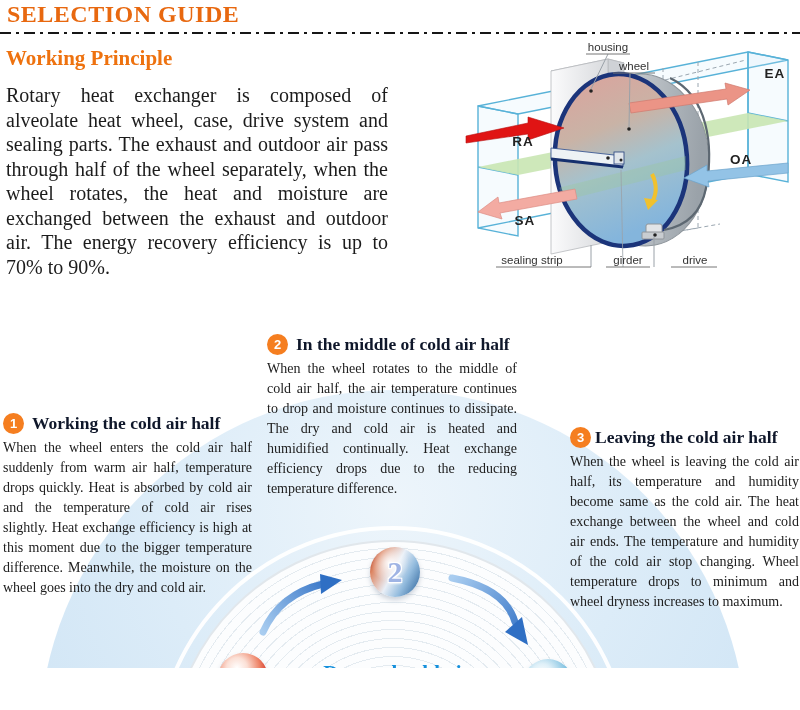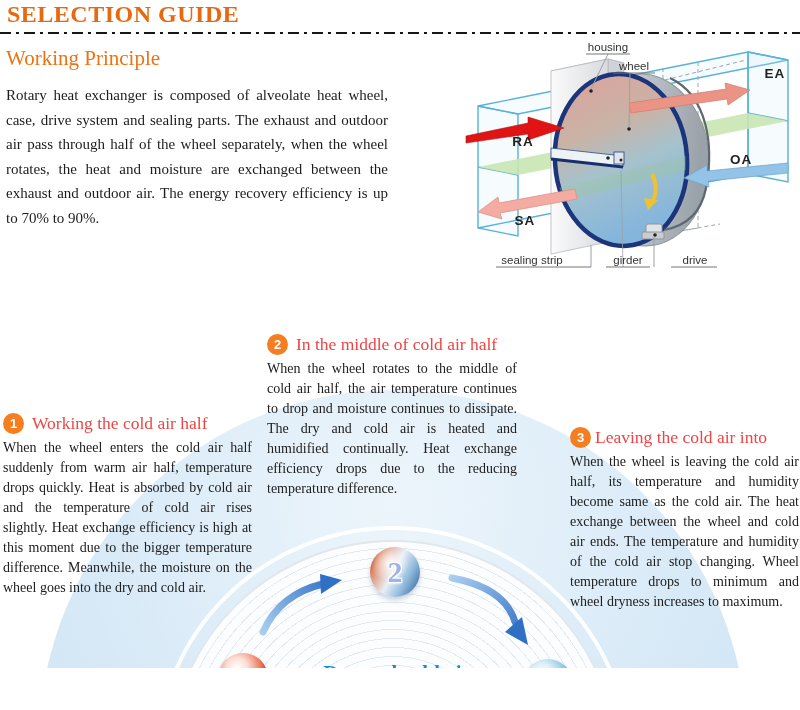--- a/index.html
+++ b/index.html
@@ -5,22 +5,22 @@
   html,body{margin:0;padding:0;background:#fff;}
   .canvas{position:relative;width:800px;height:668px;background:#fff;overflow:hidden;
           font-family:"Liberation Serif",serif;color:#1f1f1f;}
   
   .page-title{position:absolute;left:7px;top:1px;font-size:24px;font-weight:bold;
               letter-spacing:.5px;color:#e8680f;margin:0;}
   .rule{position:absolute;left:0;top:32px;width:800px;height:2px;
         background:repeating-linear-gradient(90deg,#161616 0 11px,transparent 11px 16px,#161616 16px 19px,transparent 19px 24px);}
   
   .wp{position:absolute;left:6px;top:46px;width:382px;}
-  .wp h2{margin:0 0 12px 0;font-size:21px;font-weight:normal;color:#ee720f;}
-  .wp p{margin:0;font-size:15px;line-height:24.5px;text-align:justify;color:#1c1c1c;}
+  .wp h2{margin:0 0 12px 0;font-size:21px;font-weight:bold;color:#ee720f;}
+  .wp p{margin:0;font-size:20px;line-height:24.5px;text-align:justify;color:#1c1c1c;}
   
   .dome{position:absolute;left:39px;top:390px;width:708px;height:708px;border-radius:50%;
         background:radial-gradient(circle at 50% 16%,#edf5fb 0%,#dcecf8 35%,#cbe2f4 75%);}
   .ring{position:absolute;left:154px;top:526px;width:478px;height:478px;border-radius:50%;
         border:4px solid rgba(255,255,255,.95);box-sizing:border-box;}
   .wheel{position:absolute;left:168px;top:540px;width:450px;height:450px;border-radius:50%;
          border:2px solid #e1e7ec;box-sizing:border-box;
          background:repeating-radial-gradient(circle at 50% 50%,rgba(174,194,209,.30) 0 1px,rgba(255,255,255,0) 1px 9px),#fcfdfe;}
   .hub{position:absolute;left:333px;top:704px;width:120px;height:120px;border-radius:50%;
        background:#fdfdfe;border:2px solid #dde3e8;box-sizing:border-box;}
@@ -34,21 +34,21 @@
       linear-gradient(118deg,#b4381c 4%,#dd8866 20%,#e9eff7 48%,#94bcde 70%,#33699f 96%);color:#9fb4e4;}
   .b3{left:523px;top:659px;background:radial-gradient(circle at 38% 30%,#ffffff 0%,#dff0f8 22%,#85c4e2 52%,#3590c2 76%,#16567e 96%);color:#2a9fd6;}
   .center-label{position:absolute;left:277px;top:661px;width:240px;text-align:center;
                 font-size:21px;font-weight:bold;color:#1590dc;}
   
   .step{position:absolute;}
   .step .head{display:flex;align-items:center;gap:8px;}
   .num-badge{flex:0 0 auto;width:21px;height:21px;border-radius:50%;background:#f57e20;color:#fff;
              display:flex;align-items:center;justify-content:center;font-size:13px;font-weight:bold;
              font-family:"Liberation Sans",sans-serif;}
-  .step h3{margin:0;font-size:17.5px;font-weight:normal;color:#ef4444;}
+  .step h3{margin:0;font-size:17.5px;font-weight:bold;color:#0f172a;}
   .step p{margin:4px 0 0 0;font-size:14px;line-height:20px;text-align:justify;color:#202020;}
   .step1{left:3px;top:413px;width:249px;}
   .step2{left:267px;top:334px;width:250px;}
   .step3{left:570px;top:427px;width:229px;}
   .step3 .head{gap:4px;}
   
   .diagram{position:absolute;left:458px;top:38px;}
   .dlabel{font-family:"Liberation Sans",sans-serif;font-size:11.5px;fill:#333;}
   .dport{font-family:"Liberation Sans",sans-serif;font-size:13.5px;fill:#222;font-weight:bold;letter-spacing:1px;}
 </style>
@@ -214,18 +214,18 @@
     <div class="head">
       <span class="num-badge">2</span>
       <h3>In the middle of cold air half</h3>
     </div>
     <p>When the wheel rotates to the middle of cold air half, the air temperature continues to drop and moisture continues to dissipate. The dry and cold air is heated and humidified continually. Heat exchange efficiency drops due to the reducing temperature difference.</p>
   </section>
 
   <section class="step step3">
     <div class="head">
       <span class="num-badge">3</span>
-      <h3>Leaving the cold air into</h3>
+      <h3>Leaving the cold air half</h3>
     </div>
     <p>When the wheel is leaving the cold air half, its temperature and humidity become same as the cold air. The heat exchange between the wheel and cold air ends. The temperature and humidity of the cold air stop changing. Wheel temperature drops to minimum and wheel dryness increases to maximum.</p>
   </section>
 
 </div>
 
 </body></html>

